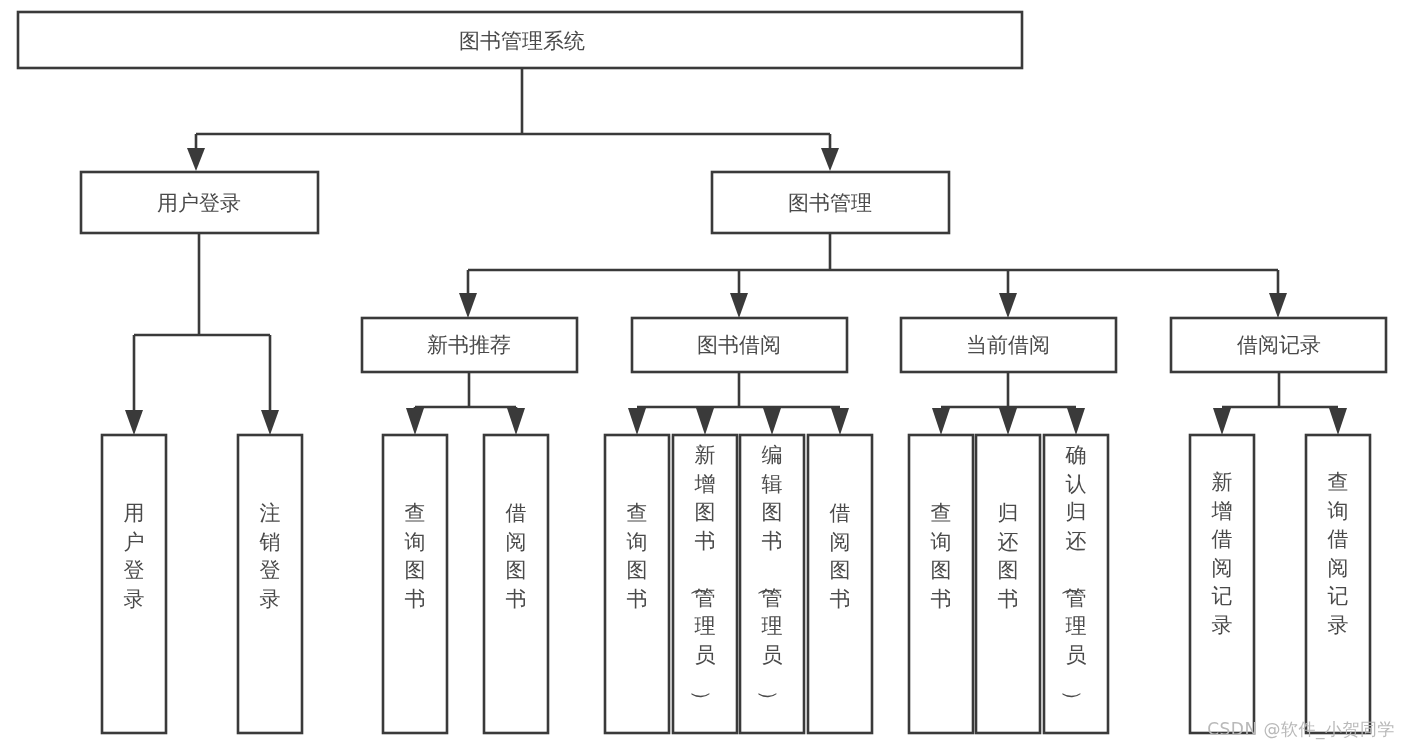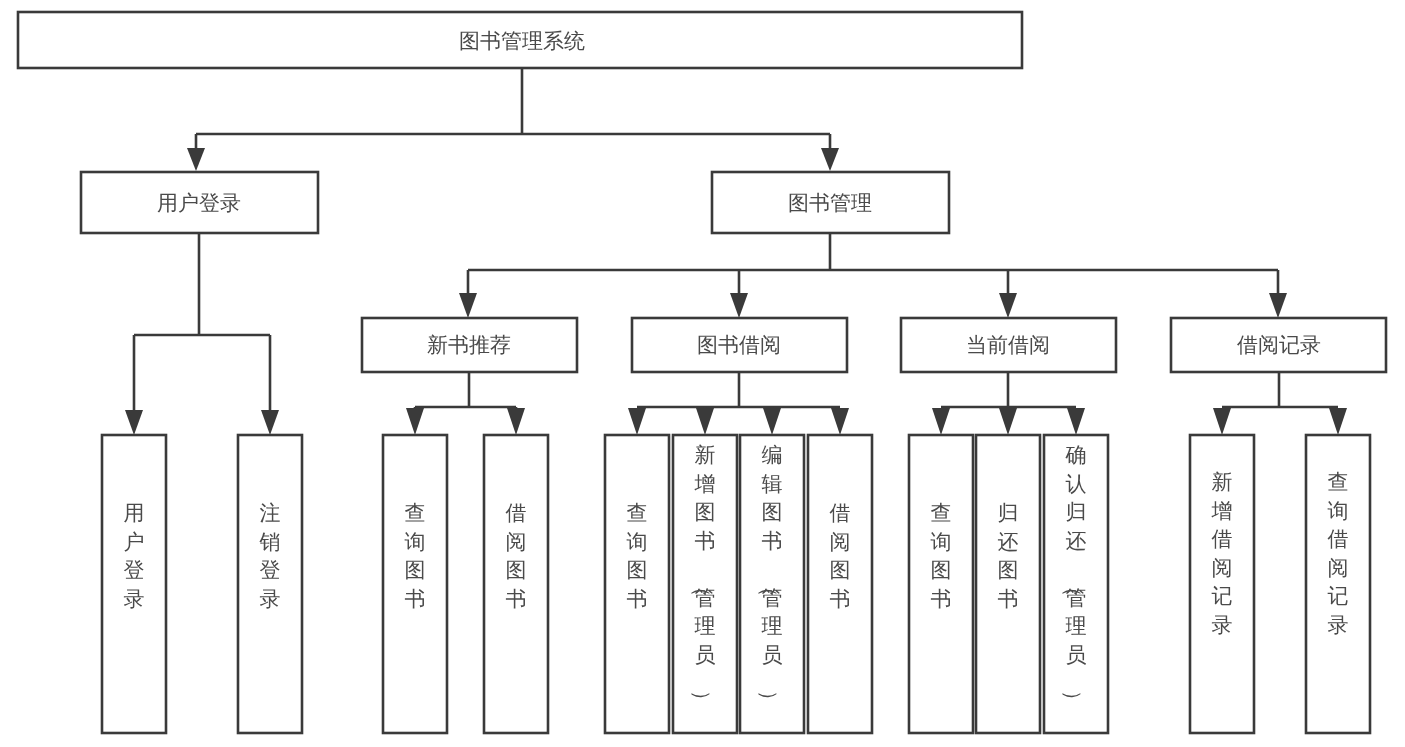--- a/index.html
+++ b/index.html
@@ -233,14 +233,15 @@
       <text class="node-label-v" x="1222" y="489"><tspan x="1222" y="489">新</tspan><tspan x="1222" y="517.5">增</tspan><tspan x="1222" y="546">借</tspan><tspan x="1222" y="574.5">阅</tspan><tspan x="1222" y="603">记</tspan><tspan x="1222" y="631.5">录</tspan></text>
     </g>
 
     <g>
       <rect class="node-box" x="1306" y="435" width="64" height="298"></rect>
       <text class="node-label-v" x="1338" y="489"><tspan x="1338" y="489">查</tspan><tspan x="1338" y="517.5">询</tspan><tspan x="1338" y="546">借</tspan><tspan x="1338" y="574.5">阅</tspan><tspan x="1338" y="603">记</tspan><tspan x="1338" y="631.5">录</tspan></text>
     </g>
 
   </svg>
 
+  <div class="watermark">CSDN @软件_小贺同学</div>
 
 </div>
 
 </body></html>

